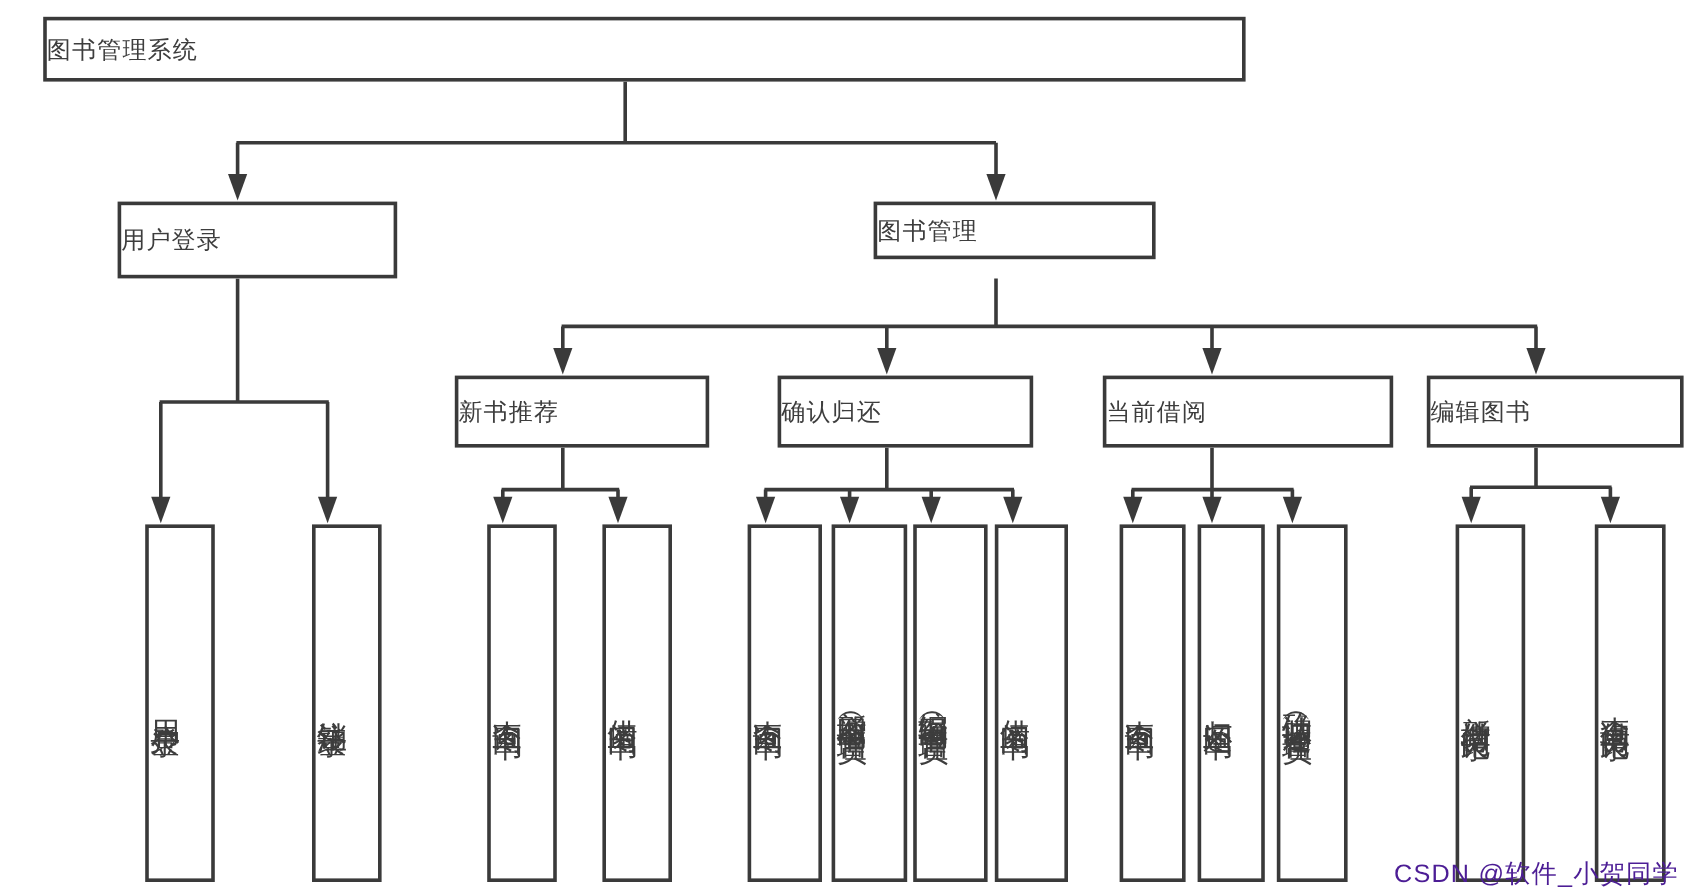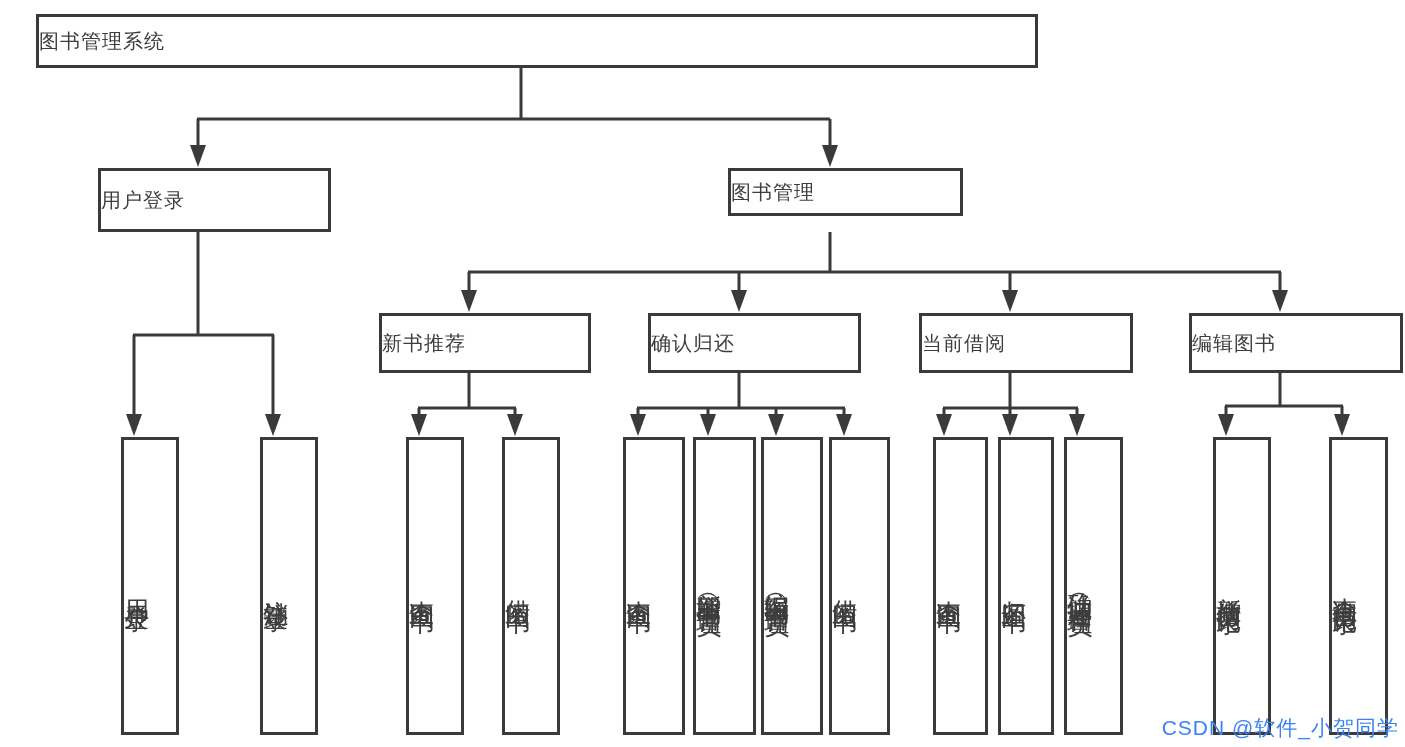--- a/index.html
+++ b/index.html
@@ -32,21 +32,21 @@
     font-size:25px;
     letter-spacing:3px;
     line-height:1.05;
     white-space:nowrap;
   }
   .watermark{
     position:absolute;
     right:6px;
     bottom:5px;
     font-size:21px;
-    color:#3b82f6;
+    color:#4c1d95;
     letter-spacing:1px;
   }
 </style>
 </head>
 <body>
 
 <div class="canvas">
 
   <svg class="connectors" width="1405" height="747" viewBox="0 0 1405 747" aria-hidden="true">
     <g stroke="#3a3a3a" stroke-width="3" fill="none">
@@ -98,21 +98,21 @@
   <div class="box h" style="left:712px;top:168px;width:235px;height:48px">
     <span>图书管理</span>
   </div>
 
   <div class="box h" style="left:363px;top:313px;width:212px;height:60px">
     <span>新书推荐</span>
   </div>
   <div class="box h" style="left:632px;top:313px;width:213px;height:60px">
     <span>确认归还</span>
   </div>
-  <div class="box h" style="left:903px;top:313px;width:214px;height:60px">
+  <div class="box h" style="left:903px;top:313px;width:242px;height:60px">
     <span>当前借阅</span>
   </div>
   <div class="box h" style="left:1173px;top:313px;width:214px;height:60px">
     <span>编辑图书</span>
   </div>
 
   <div class="box v" style="left:105px;top:437px;width:58px;height:298px">
     <span>用户登录</span>
   </div>
   <div class="box v" style="left:244px;top:437px;width:58px;height:298px">

